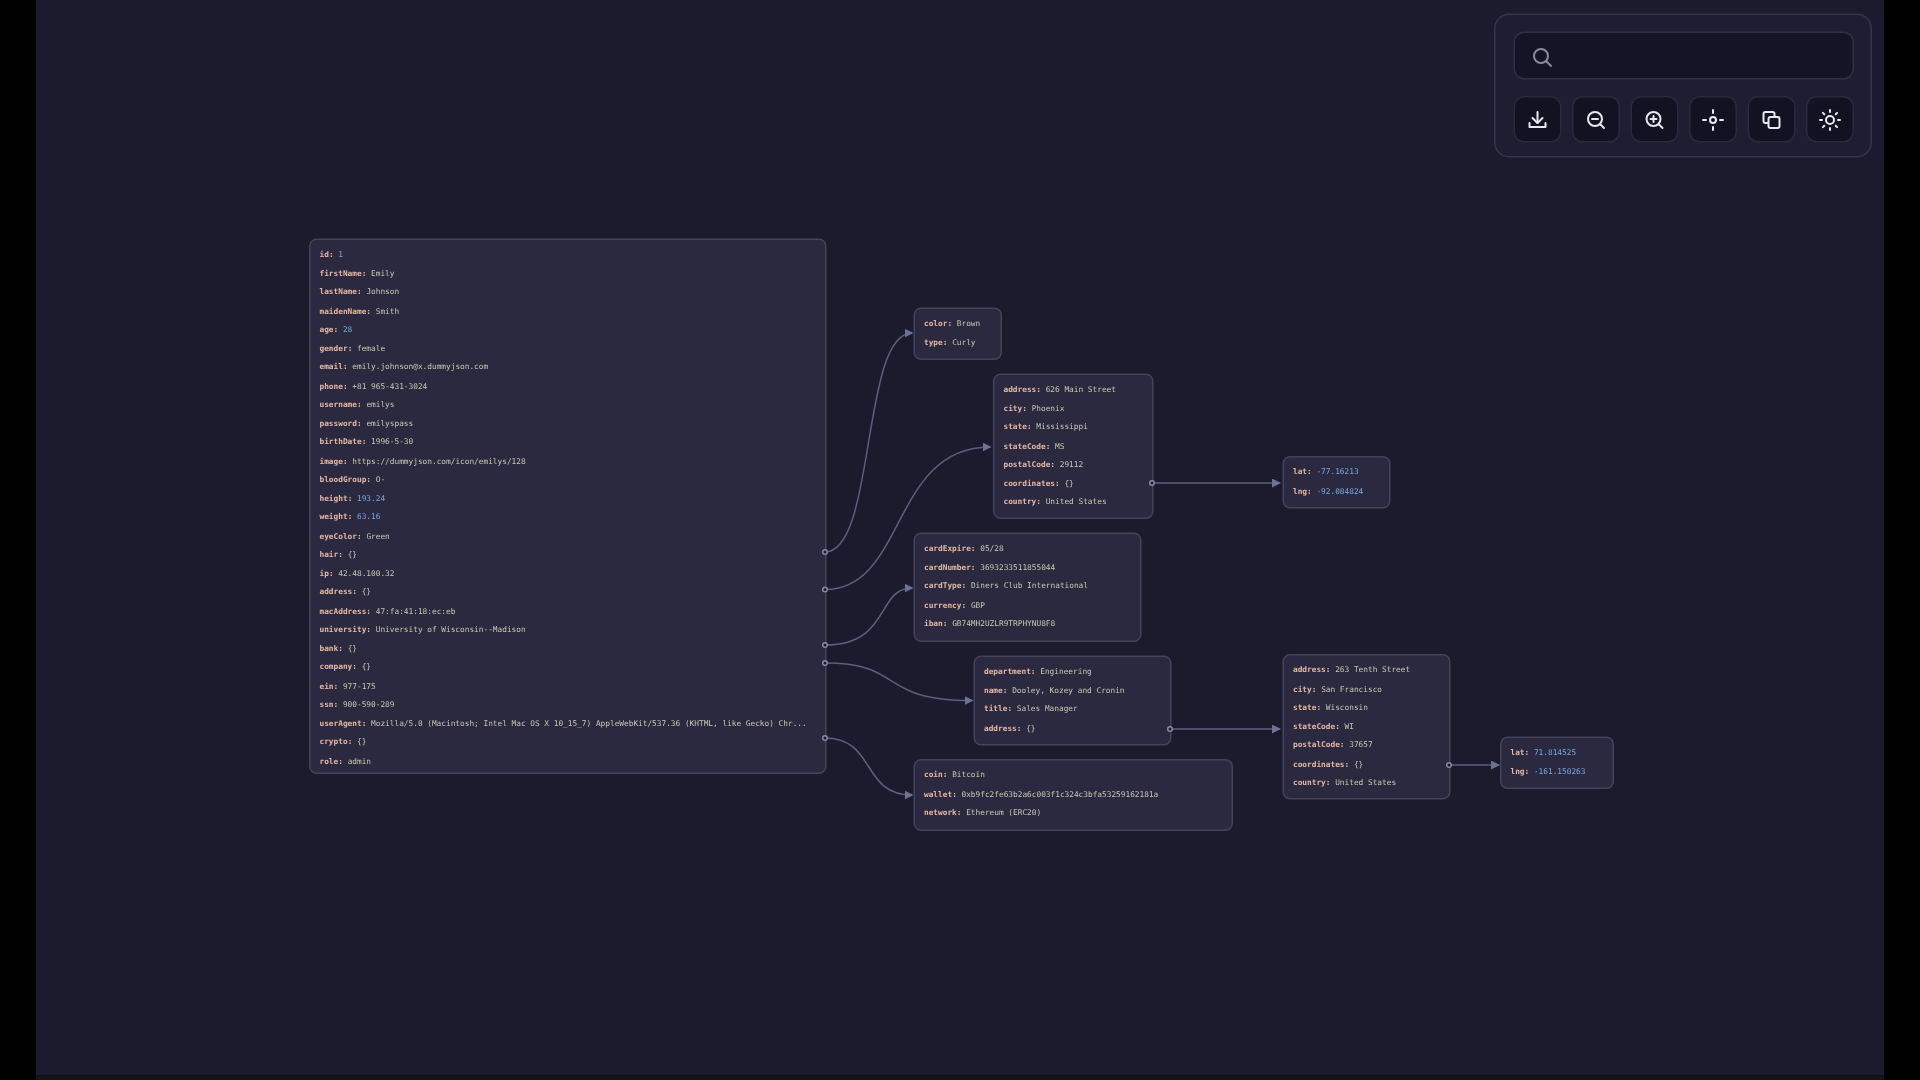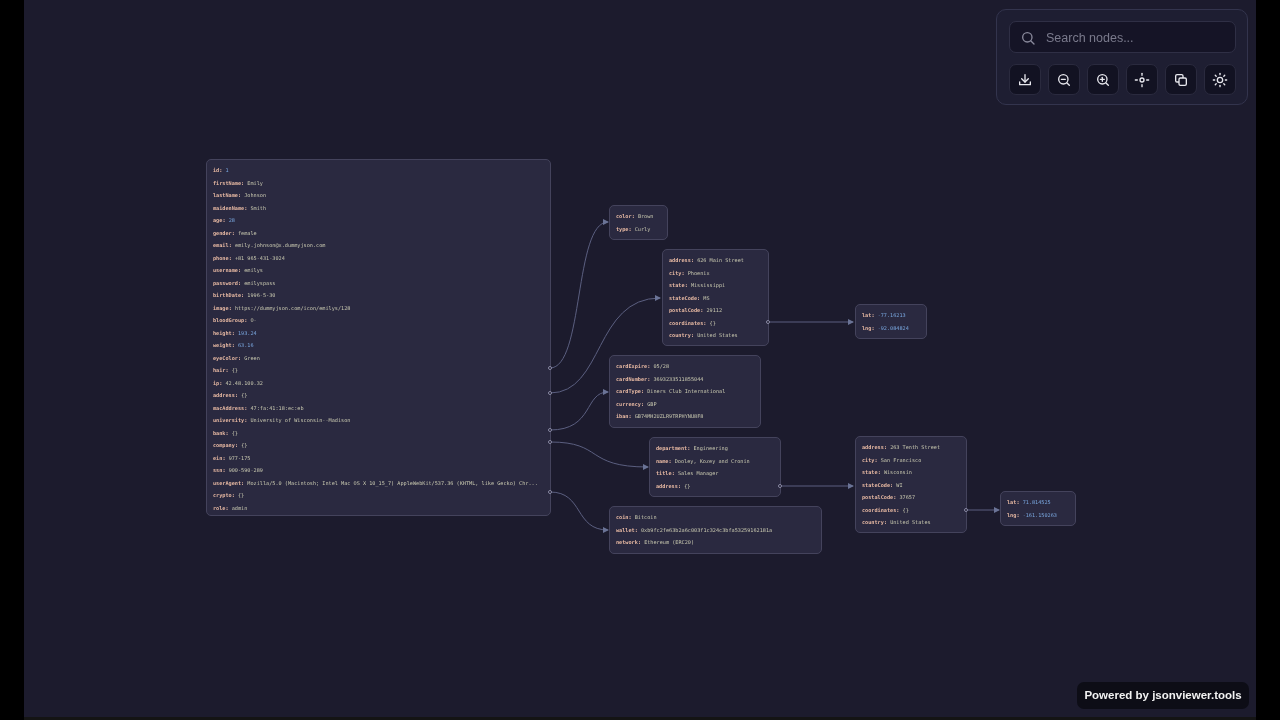--- a/index.html
+++ b/index.html
@@ -143,21 +143,20 @@
   <div class="dot" style="left:742px;top:320px;"></div>
   <div class="dot" style="left:754px;top:484px;"></div>
   <div class="dot" style="left:940px;top:508px;"></div>
 
   <div id="panel">
     <div id="search">
       <svg class="ic" viewBox="0 0 24 24" fill="none" stroke="#8a8a9c" stroke-width="2" stroke-linecap="round">
         <circle cx="11" cy="11" r="7"></circle>
           <line x1="16.5" y1="16.5" x2="21" y2="21"></line>
       </svg>
-      <input type="text" placeholder="Search nodes..." style="">
     </div>
 
     <div class="tbtn" style="left:12px;">
       <svg viewBox="0 0 24 24" fill="none" stroke="#e8e8ee" stroke-width="2" stroke-linecap="round" stroke-linejoin="round">
         <path d="M12 4v11"></path>
           <path d="M7 10l5 5 5-5"></path>
           <path d="M4 15v4h16v-4"></path>
       </svg>
     </div>
     <div class="tbtn" style="left:51px;">
@@ -198,15 +197,14 @@
         <line x1="2" y1="12" x2="4" y2="12"></line>
           <line x1="20" y1="12" x2="22" y2="12"></line>
         <line x1="4.9" y1="4.9" x2="6.3" y2="6.3"></line>
           <line x1="17.7" y1="17.7" x2="19.1" y2="19.1"></line>
         <line x1="4.9" y1="19.1" x2="6.3" y2="17.7"></line>
           <line x1="17.7" y1="6.3" x2="19.1" y2="4.9"></line>
       </svg>
     </div>
   </div>
 
-  <div id="powered">Powered by jsonviewer.tools</div>
 </div>
 <div id="bottom-strip"></div>
 
 </body></html>

